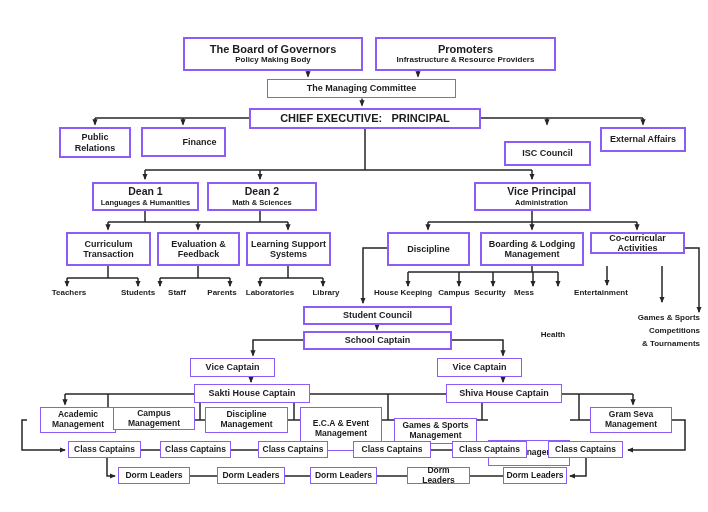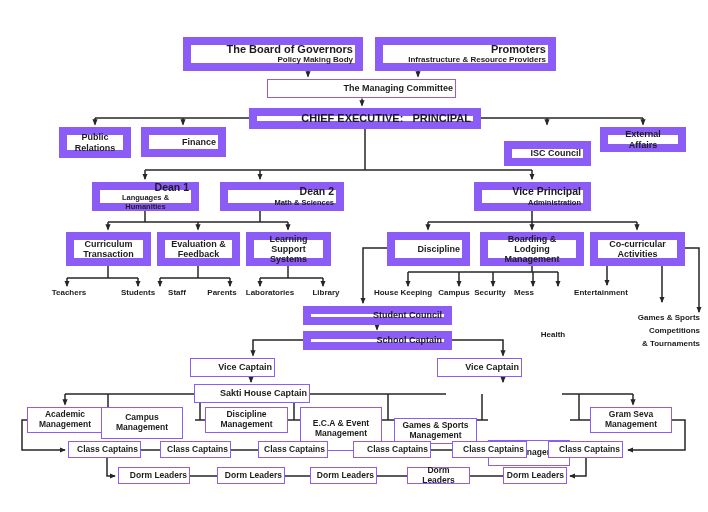--- a/index.html
+++ b/index.html
@@ -4,22 +4,22 @@
 <style>
   html,body{margin:0;padding:0;background:#fff;}
   #stage{
     position:relative;width:708px;height:512px;background:#fff;overflow:hidden;
     font-family:"Liberation Sans",sans-serif;font-weight:bold;color:#1c1c1c;
   }
   #wires{position:absolute;left:0;top:0;width:708px;height:512px;z-index:1;}
   #wires line,#wires path,#wires polyline{stroke:#262626;stroke-width:1.5;fill:none;}
   #wires marker path{fill:#262626;stroke:none;}
   .box{
-    position:absolute;box-sizing:border-box;background:#fff;border:8px solid #8b5cf6;
-    display:flex;flex-direction:column;align-items:flex-end;justify-content:center;
+    position:absolute;box-sizing:border-box;background:#fff;border:2px solid #8b5cf6;
+    display:flex;flex-direction:column;align-items:center;justify-content:center;
     text-align:center;line-height:1.12;z-index:2;padding:1px 2px;
   }
   .thin{border-width:1.5px;}
   .t11{font-size:11px;}
   .t10{font-size:10.5px;}
   .t9{font-size:9px;}
   .t85{font-size:8.5px;}
   .sub{font-size:8px;line-height:1.2;}
   .sub2{font-size:7.5px;line-height:1.2;}
   .pre{white-space:pre;}
@@ -168,21 +168,21 @@
     <span>ISC Council</span>
   </div>
   <div class="box t9" style="left:600px;top:127px;width:86px;height:25px;">
     <span>External Affairs</span>
   </div>
 
   <div class="box" style="left:92px;top:182px;width:107px;height:29px;">
     <span class="t10">Dean 1</span>
     <span class="sub2">Languages &amp; Humanities</span>
   </div>
-  <div class="box" style="left:220px;top:182px;width:124px;height:29px;">
+  <div class="box" style="left:207px;top:182px;width:110px;height:29px;">
     <span class="t10">Dean 2</span>
     <span class="sub2">Math &amp; Sciences</span>
   </div>
   <div class="box" style="left:474px;top:182px;width:117px;height:29px;padding-left:20px;">
     <span class="t10">Vice Principal</span>
     <span class="sub2">Administration</span>
   </div>
 
   <div class="box t9" style="left:66px;top:232px;width:85px;height:34px;">
     <span>Curriculum Transaction</span>
@@ -192,21 +192,21 @@
   </div>
   <div class="box t9" style="left:246px;top:232px;width:85px;height:34px;">
     <span>Learning Support Systems</span>
   </div>
   <div class="box t9" style="left:387px;top:232px;width:83px;height:34px;">
     <span>Discipline</span>
   </div>
   <div class="box t9" style="left:480px;top:232px;width:104px;height:34px;">
     <span>Boarding &amp; Lodging Management</span>
   </div>
-  <div class="box t9" style="left:590px;top:232px;width:95px;height:34px;">
+  <div class="box t9" style="left:590px;top:232px;width:95px;height:22px;">
     <span>Co-curricular Activities</span>
   </div>
 
   <span class="leaf" style="left:69px;top:289px;">Teachers</span>
   <span class="leaf" style="left:138px;top:289px;">Students</span>
   <span class="leaf" style="left:177px;top:289px;">Staff</span>
   <span class="leaf" style="left:222px;top:289px;">Parents</span>
   <span class="leaf" style="left:270px;top:289px;">Laboratories</span>
   <span class="leaf" style="left:326px;top:289px;">Library</span>
   <span class="leaf" style="left:403px;top:289px;">House Keeping</span>
@@ -229,25 +229,28 @@
   </div>
   <div class="box t9 thin" style="left:190px;top:358px;width:85px;height:19px;">
     <span>Vice Captain</span>
   </div>
   <div class="box t9 thin" style="left:437px;top:358px;width:85px;height:19px;">
     <span>Vice Captain</span>
   </div>
   <div class="box t9 thin" style="left:194px;top:384px;width:116px;height:19px;">
     <span>Sakti House Captain</span>
   </div>
-
-  <div class="box t85 thin" style="left:27px;top:407px;width:76px;height:26px;">
+  <div class="box t9 thin" style="left:446px;top:384px;width:116px;height:19px;">
+    <span>Shiva House Captain</span>
+  </div>
+
+  <div class="box t85 thin" style="left:40px;top:407px;width:76px;height:26px;">
       <span>Academic Management</span>
     </div>
-  <div class="box t85 thin" style="left:101px;top:407px;width:82px;height:32px;">
+  <div class="box t85 thin" style="left:113px;top:407px;width:82px;height:23px;">
       <span>Campus Management</span>
     </div>
   <div class="box t85 thin" style="left:205px;top:407px;width:83px;height:26px;">
       <span>Discipline Management</span>
     </div>
   <div class="box t85 thin" style="left:300px;top:407px;width:82px;height:44px;">
       <span>E.C.A &amp; Event Management</span>
     </div>
   <div class="box t85 thin" style="left:394px;top:407px;width:83px;height:26px;margin-top:11px;">
       <span>Games &amp; Sports Management</span>

